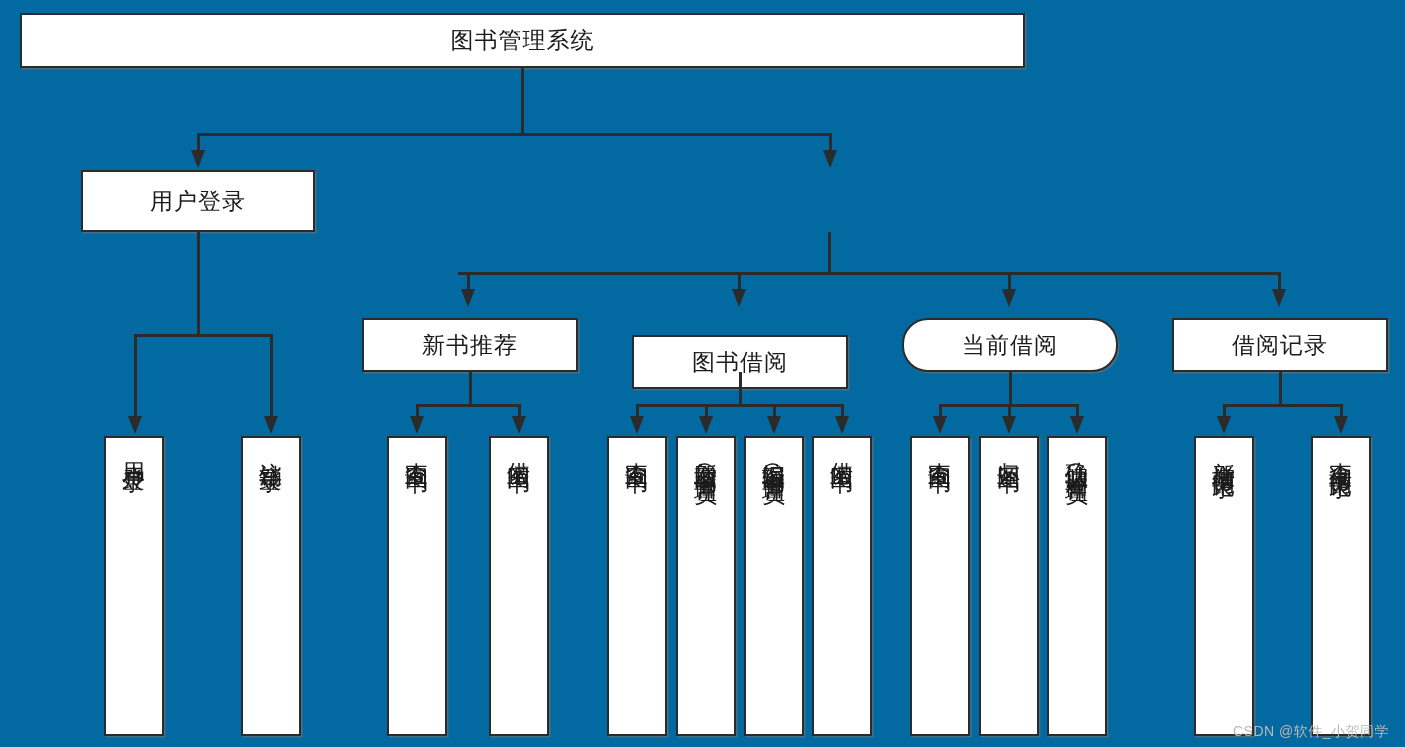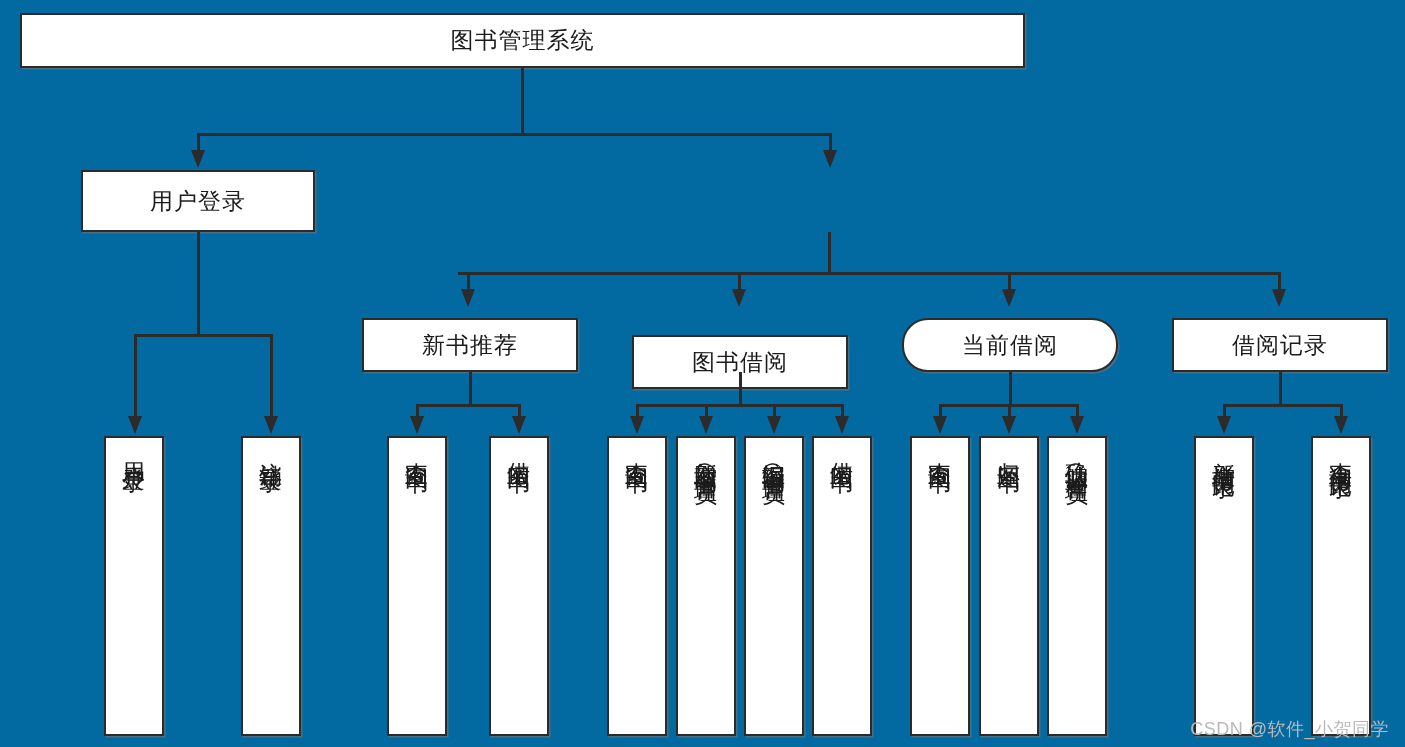--- a/index.html
+++ b/index.html
@@ -61,21 +61,21 @@
     height: 0;
     border-left: 7px solid transparent;
     border-right: 7px solid transparent;
     border-top: 18px solid #2b2b2b;
   }
   
   #watermark {
     position: absolute;
     right: 16px;
     bottom: 6px;
-    font-size: 18px;
+    font-size: 14px;
     color: #b9b9b9;
     letter-spacing: 0.5px;
     white-space: nowrap;
     pointer-events: none;
   }
 </style>
 </head>
 <body>
 
 <div id="canvas">

